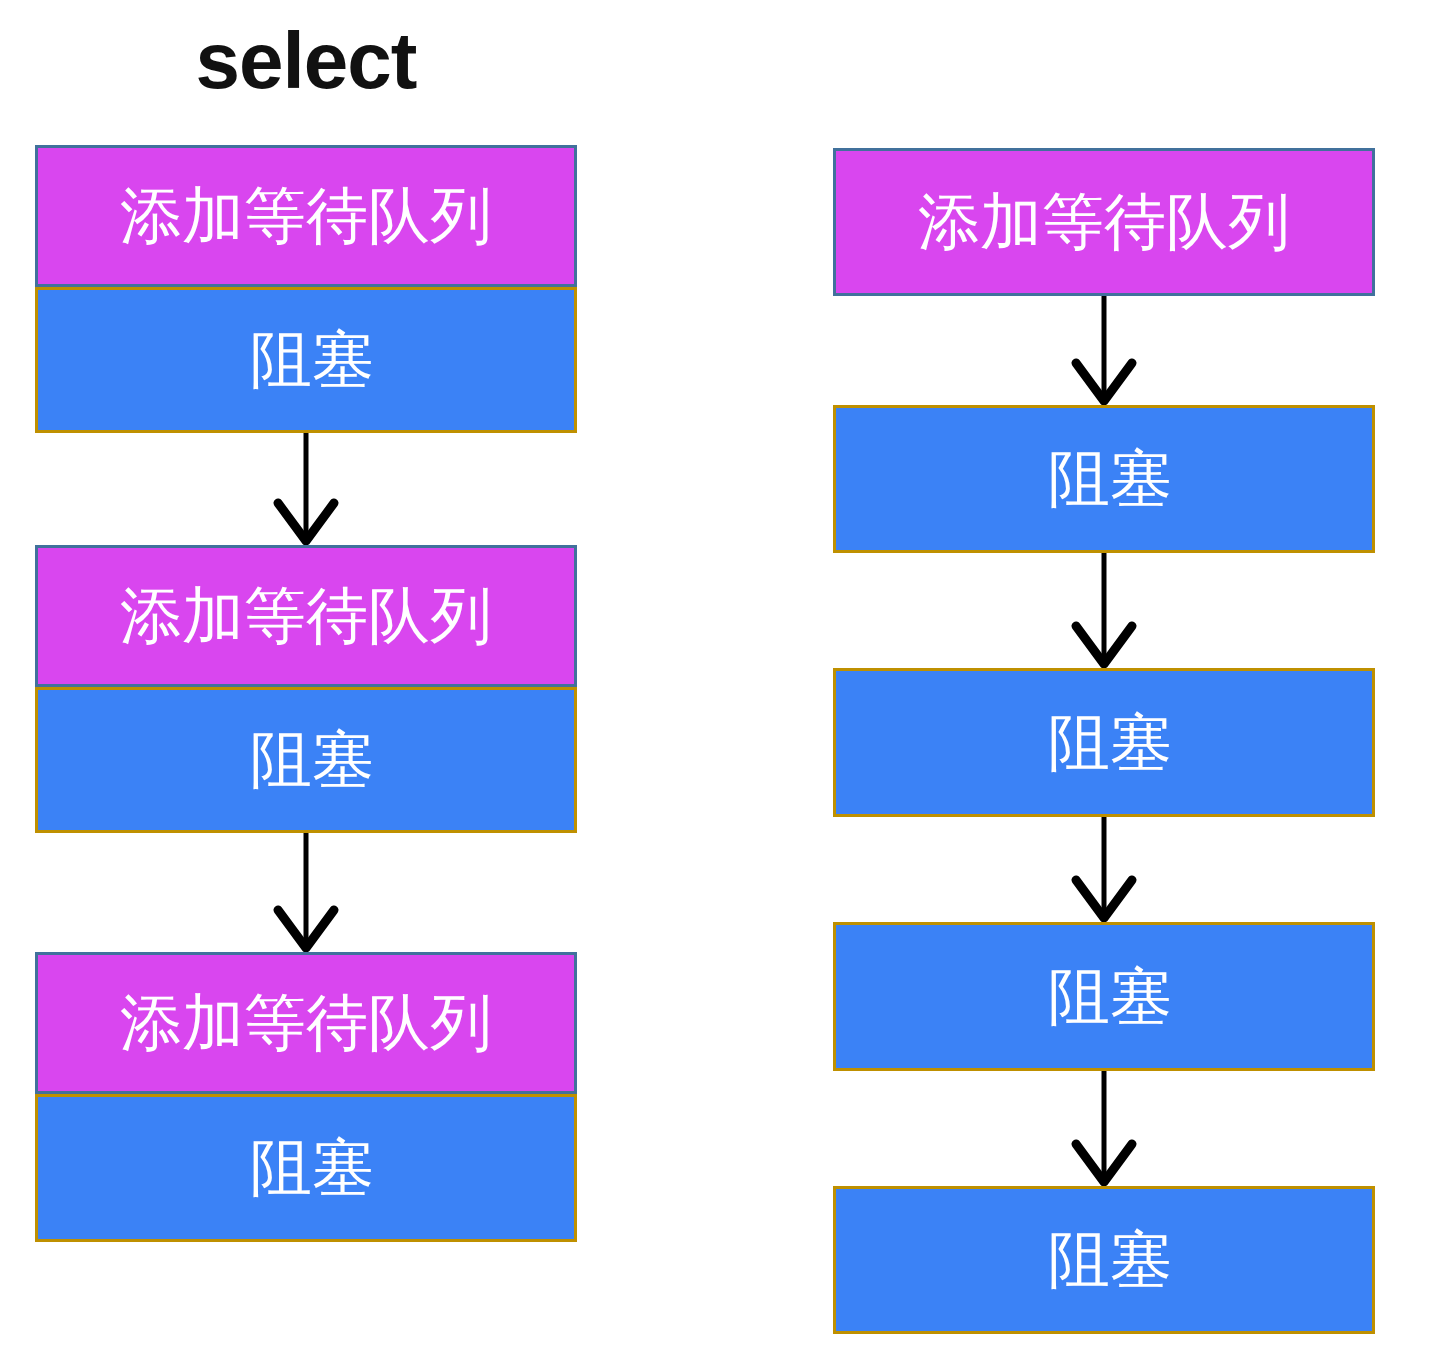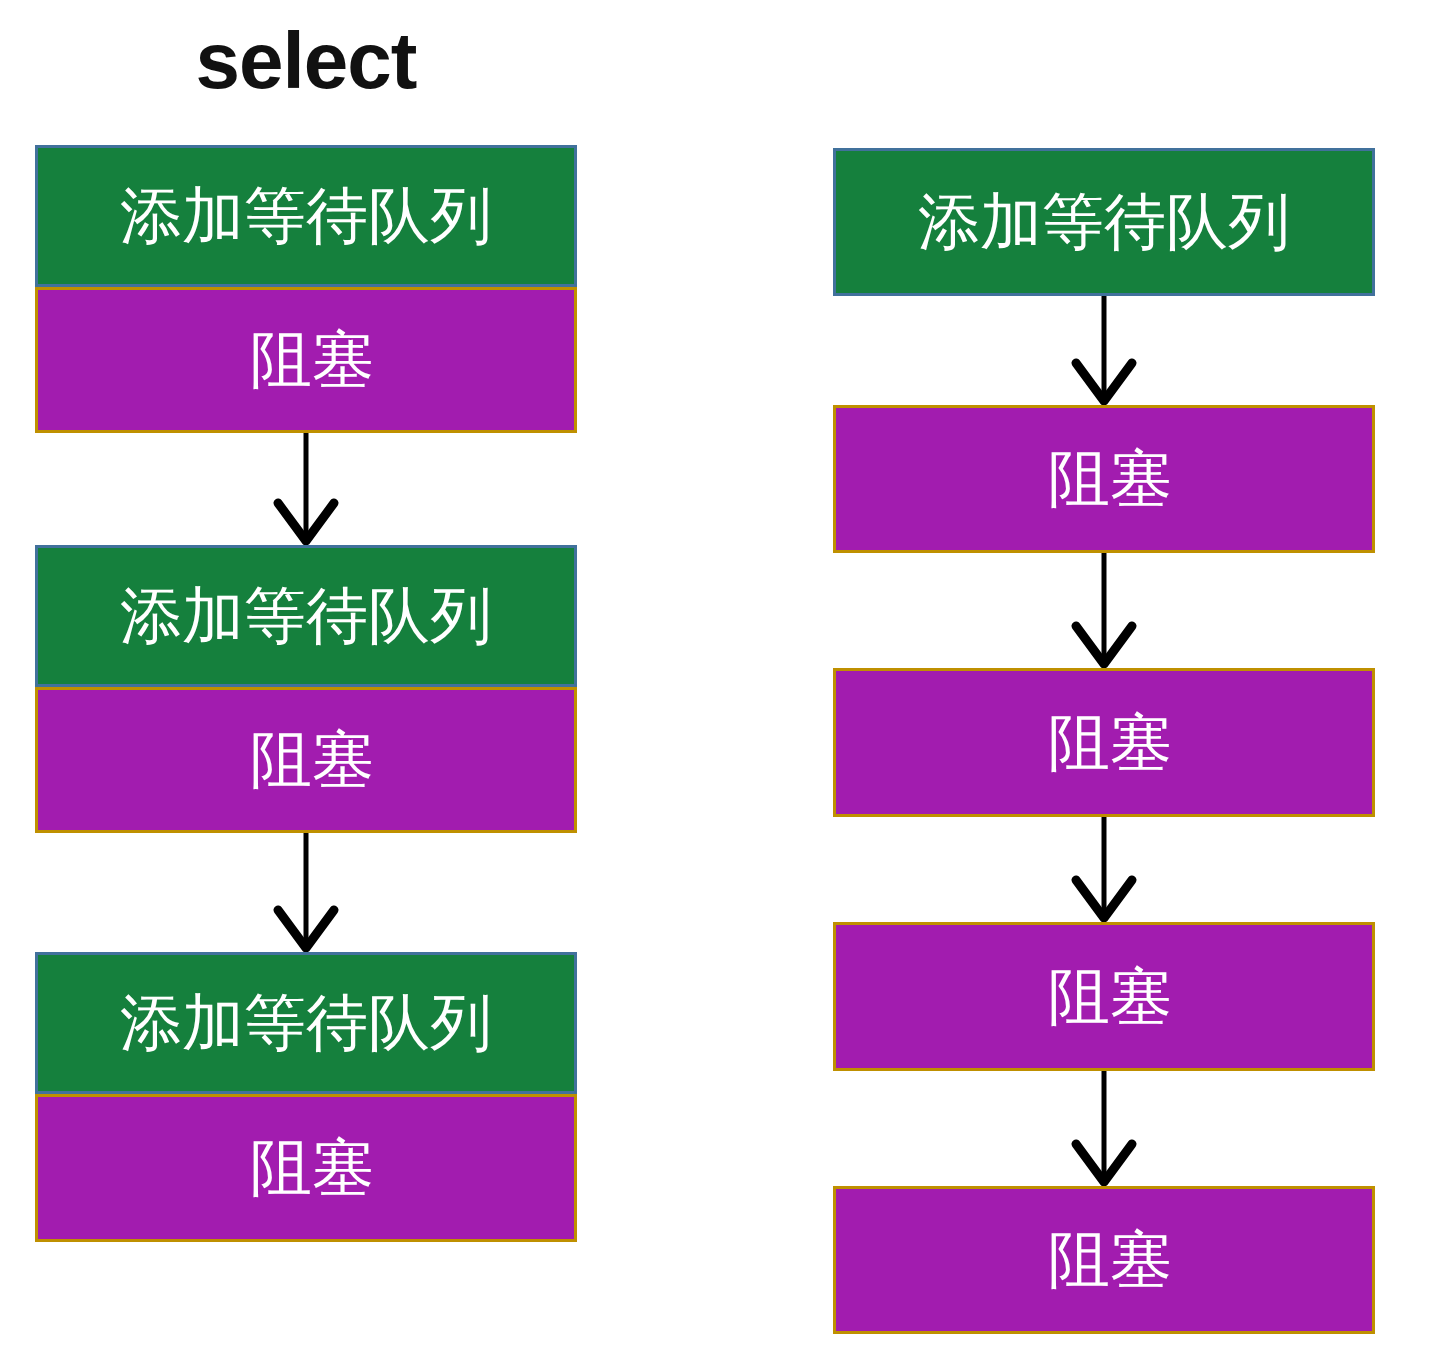--- a/index.html
+++ b/index.html
@@ -21,25 +21,25 @@
   }
   .box{
     position:absolute;left:0;width:100%;
     box-sizing:border-box;
     display:flex;align-items:center;justify-content:center;
     color:#ffffff;
     font-size:62px;
     z-index:2;
   }
   .queue-box{
-    background:#15803d;
+    background:#d946ef;
     border:3px solid #41719C;
   }
   .block-box{
-    background:#a21caf;
+    background:#3b82f6;
     border:3px solid #BF9000;
     padding-left:12px;
   }
   .arrow{
     position:absolute;left:226px;width:90px;
     z-index:1;
   }
   .arrow svg{display:block;width:100%;height:100%;}
   .arrow line,.arrow polyline{
     stroke:#000000;fill:none;

